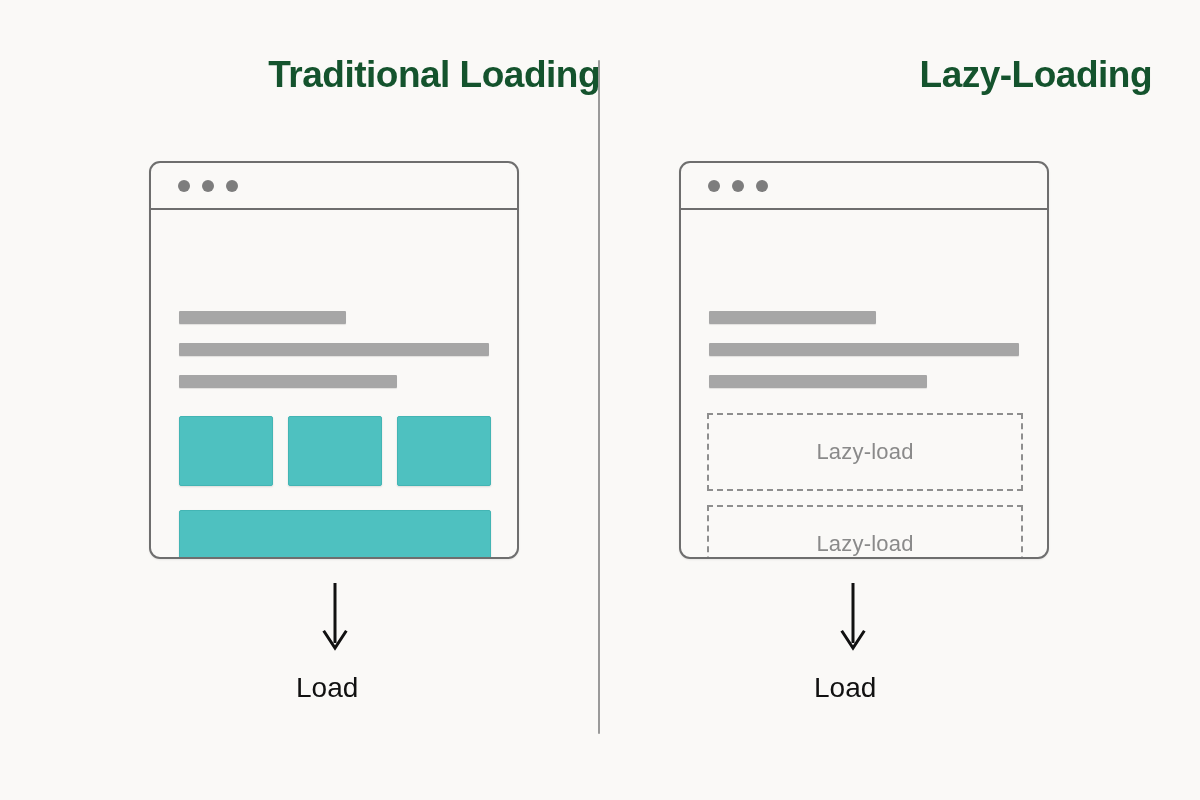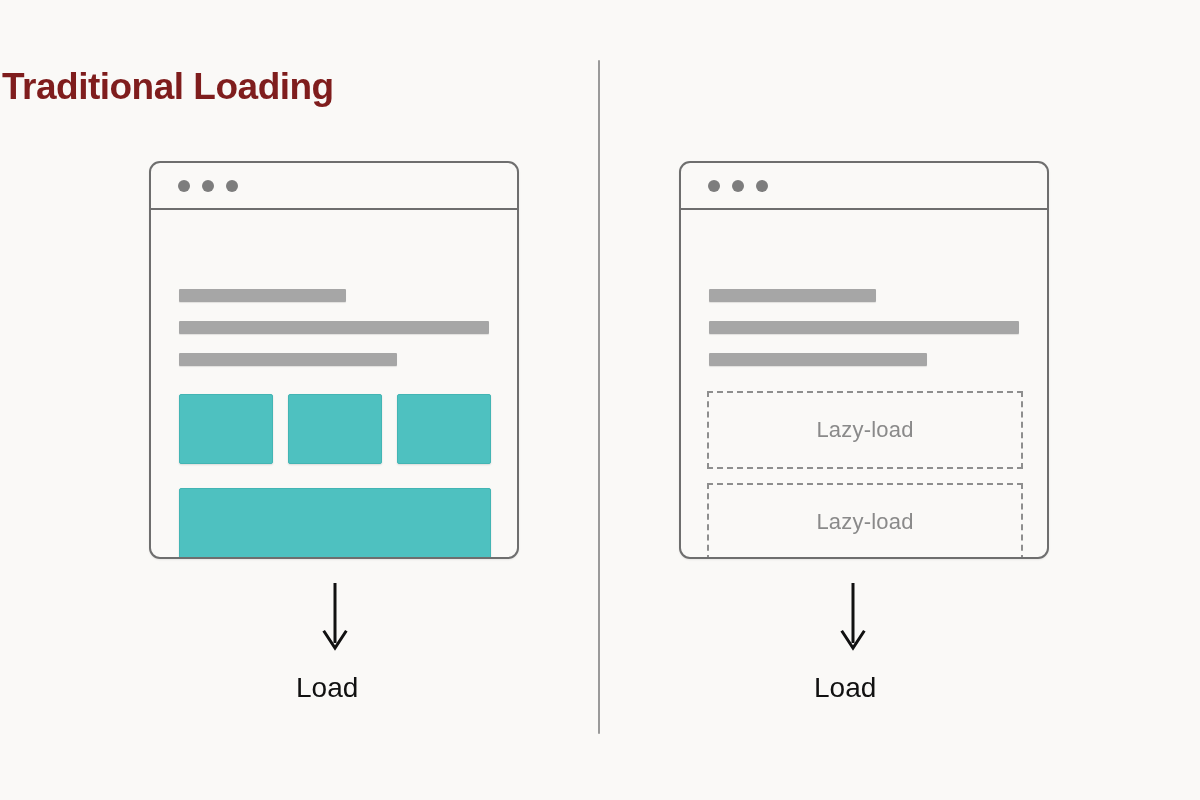--- a/index.html
+++ b/index.html
@@ -33,27 +33,27 @@
   .panel {
     position: absolute;
     top: 0;
     height: 800px;
   }
   .panel.left  { left: 0px;   width: 598px; }
   .panel.right { left: 600px; width: 600px; }
 
   .panel-title {
     position: absolute;
-    top: 66px;
+    top: 54px;
     width: 100%;
-    text-align: left;
+    text-align: right;
     font-size: 37px;
     font-weight: bold;
     letter-spacing: -0.5px;
-    color: #7f1d1d;
+    color: #14532d;
     white-space: nowrap;
   }
   .panel.left  .panel-title { left: 2px; }
   .panel.right .panel-title { left: -48px; }
 
   
   .browser {
     position: absolute;
     width: 370px;
     height: 398px;
@@ -83,20 +83,21 @@
     width: 12px;
     height: 12px;
     border-radius: 50%;
     background: #7d7d7d;
   }
 
   .viewport {
     position: relative;
     height: 393px;
     padding: 0;
+    margin-top: 22px;
   }
 
   
   .bar {
     position: absolute;
     height: 13px;
     background: #a6a6a6;
     border-radius: 1px;
     box-shadow: 0 1px 1px rgba(0,0,0,0.10);
   }
@@ -196,20 +197,21 @@
         <line x1="15" y1="0" x2="15" y2="60" stroke="#111111" stroke-width="3"></line>
         <path d="M 4.5 49 L 15 65 L 25.5 49" fill="none" stroke="#111111" stroke-width="3" stroke-linecap="square" stroke-linejoin="miter"></path>
       </svg>
     </div>
 
     <div class="load-label">Load</div>
   </div>
 
   <div class="panel right">
 
+    <div class="panel-title">Lazy-Loading</div>
 
     <div class="browser">
 
       <div class="titlebar">
         <div class="dots">
           <span class="dot"></span>
           <span class="dot"></span>
           <span class="dot"></span>
         </div>
       </div>

